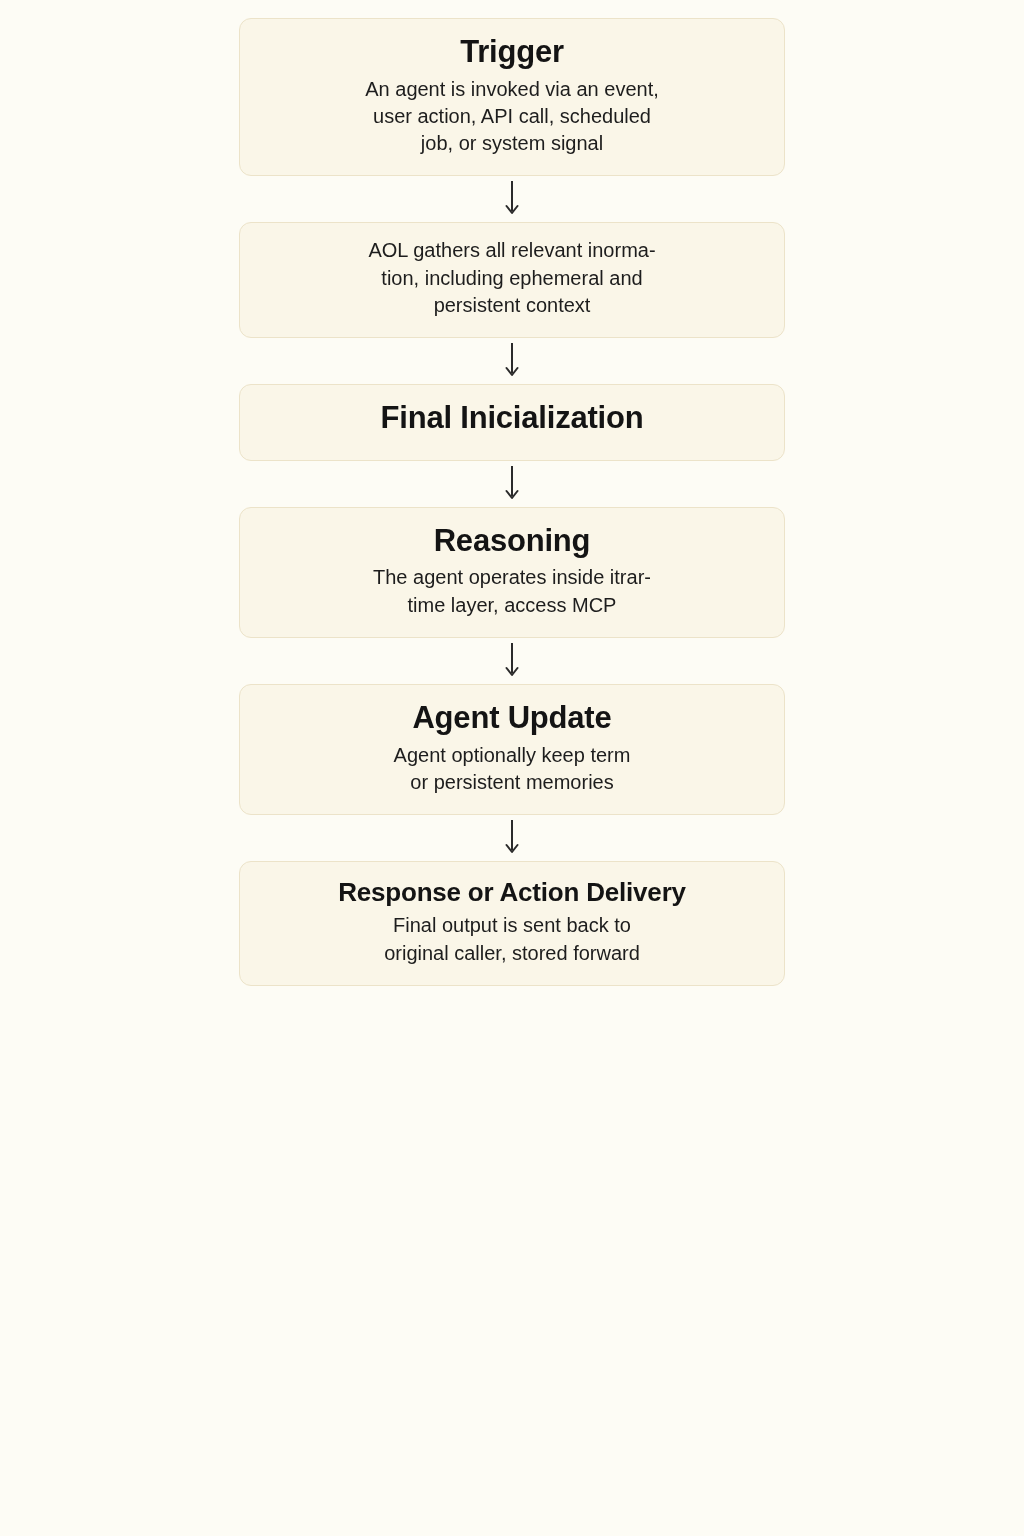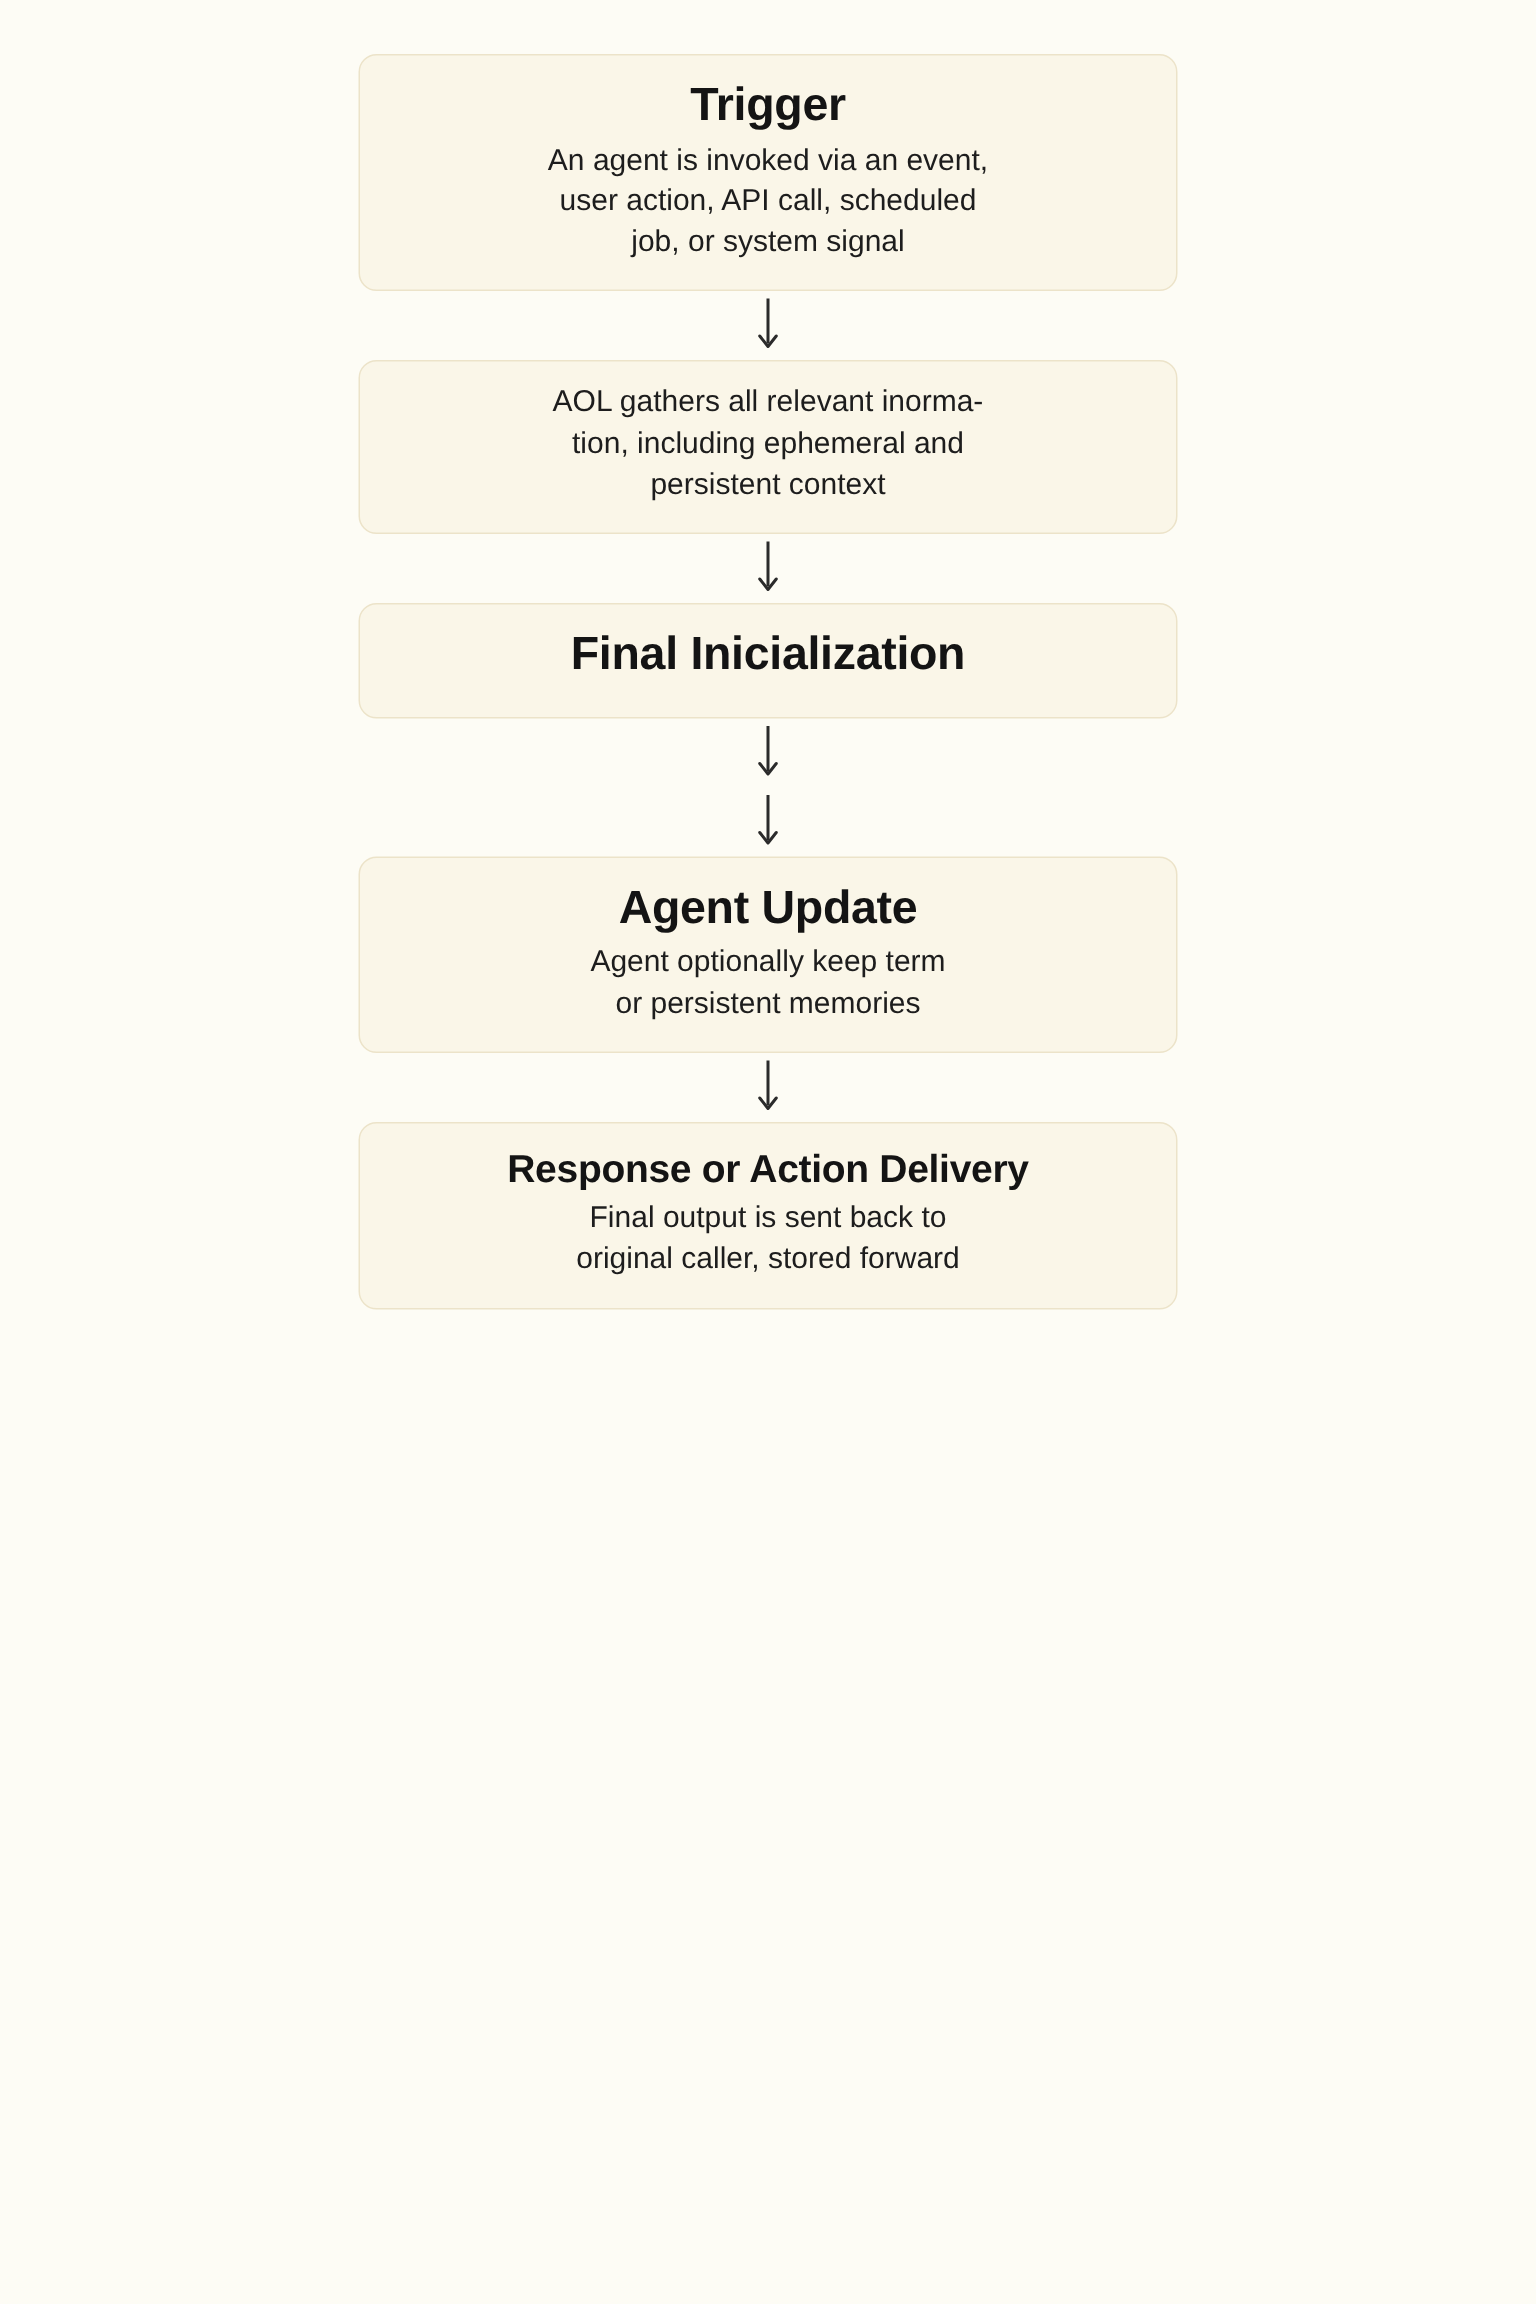--- a/index.html
+++ b/index.html
@@ -14,21 +14,21 @@
     color: #1b1b1b;
     overflow: hidden;
   }
   #flow {
     width: 1024px;
     height: 1536px;
     display: flex;
     flex-direction: column;
     align-items: center;
     justify-content: flex-start;
-    padding-top: 36px;
+    padding-top: 18px;
     box-sizing: border-box;
   }
   .node {
     width: 546px;
     background: #faf6e8;
     border: 1px solid #ece3c9;
     border-radius: 12px;
     box-sizing: border-box;
     padding: 14px 18px 18px 18px;
     text-align: center;
@@ -91,20 +91,25 @@
     </div>
     <div class="node">
       <div class="node-title">Final Inicialization</div>
     </div>
     <div class="connector">
       <svg width="18" height="40" viewBox="0 0 18 40">
         <line x1="9" y1="2" x2="9" y2="32" stroke="#2b2b2b" stroke-width="2"></line>
         <path d="M3.5 27 L9 34 L14.5 27" fill="none" stroke="#2b2b2b" stroke-width="2" stroke-linecap="round" stroke-linejoin="round"></path>
       </svg>
     </div>
+    <div class="node">
+      <div class="node-title">Reasoning</div>
+      <div class="node-desc">The agent operates inside itrar-
+time layer, access MCP</div>
+    </div>
     <div class="connector">
       <svg width="18" height="40" viewBox="0 0 18 40">
         <line x1="9" y1="2" x2="9" y2="32" stroke="#2b2b2b" stroke-width="2"></line>
         <path d="M3.5 27 L9 34 L14.5 27" fill="none" stroke="#2b2b2b" stroke-width="2" stroke-linecap="round" stroke-linejoin="round"></path>
       </svg>
     </div>
     <div class="node">
       <div class="node-title">Agent Update</div>
       <div class="node-desc">Agent optionally keep term
 or persistent memories</div>

